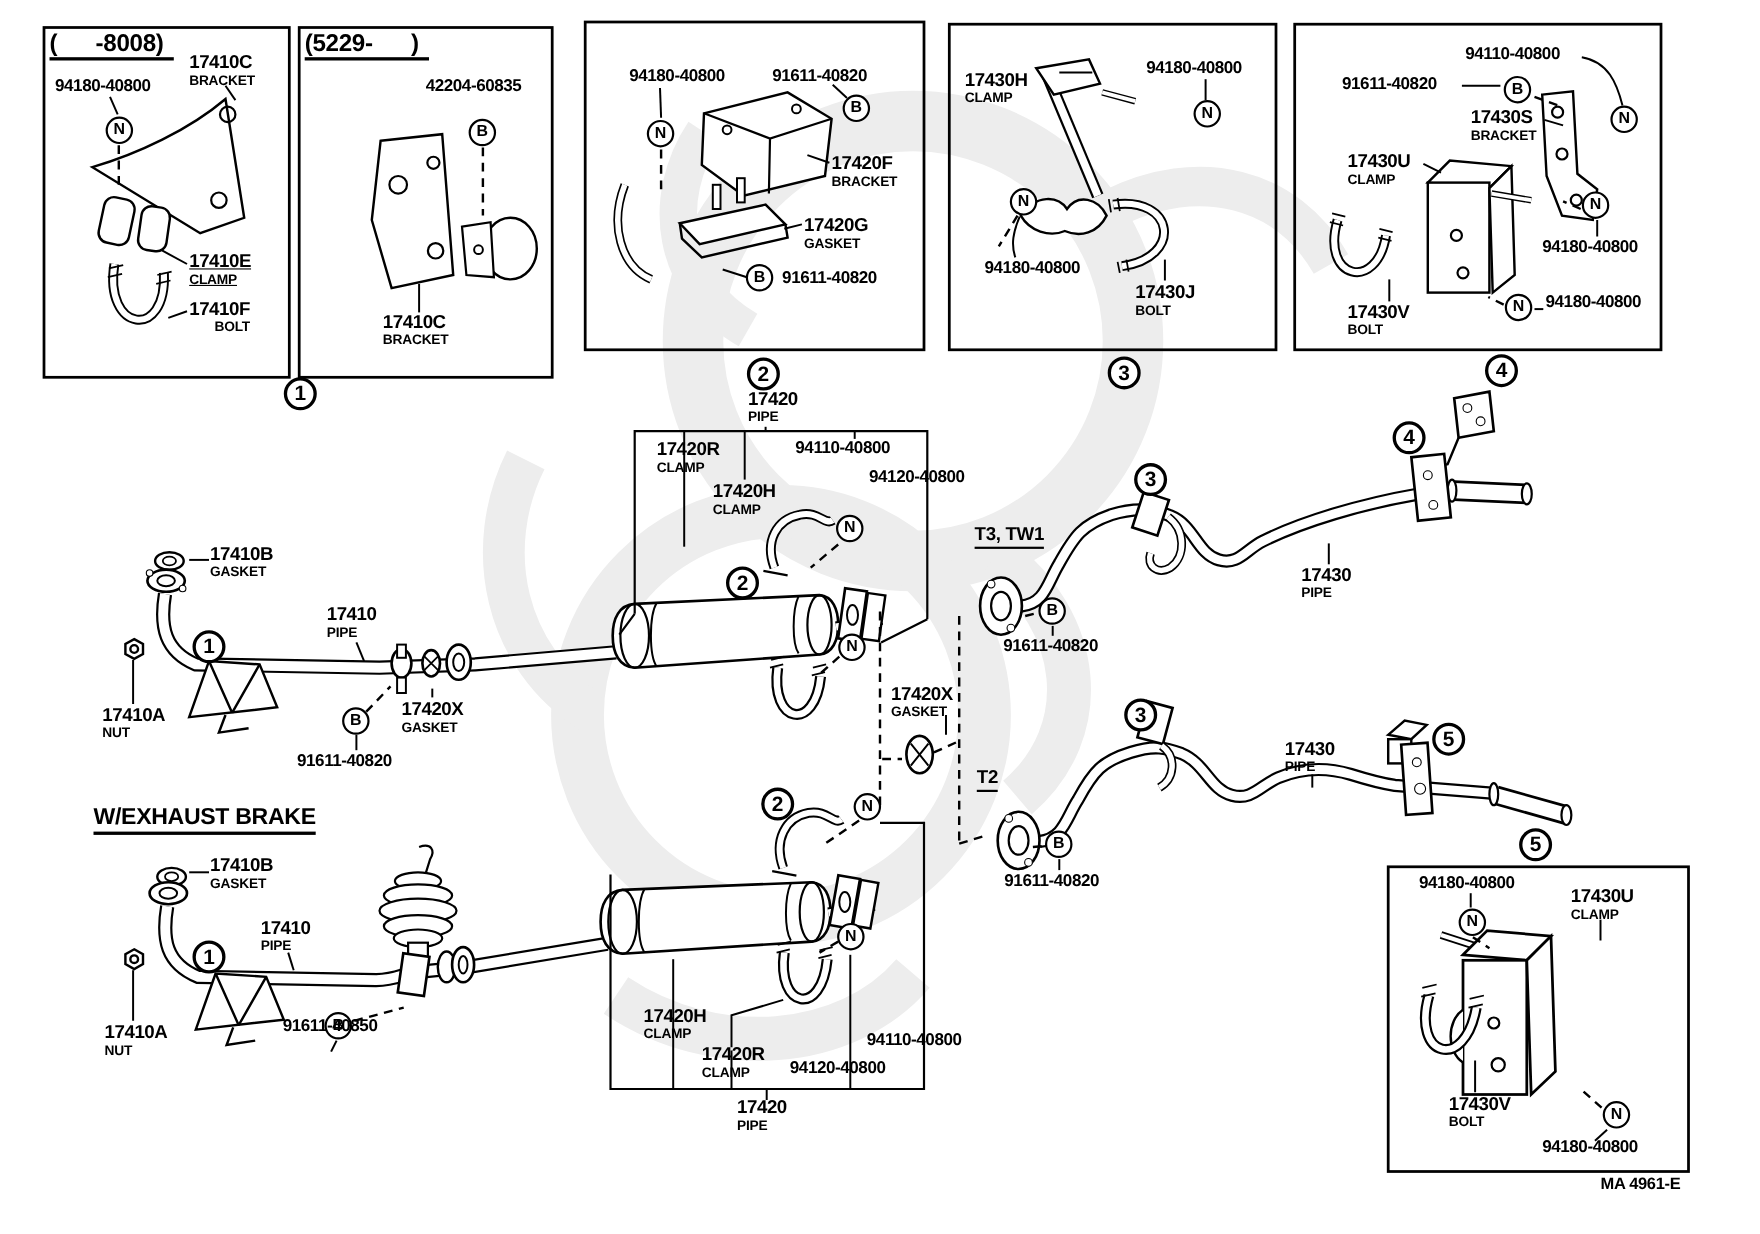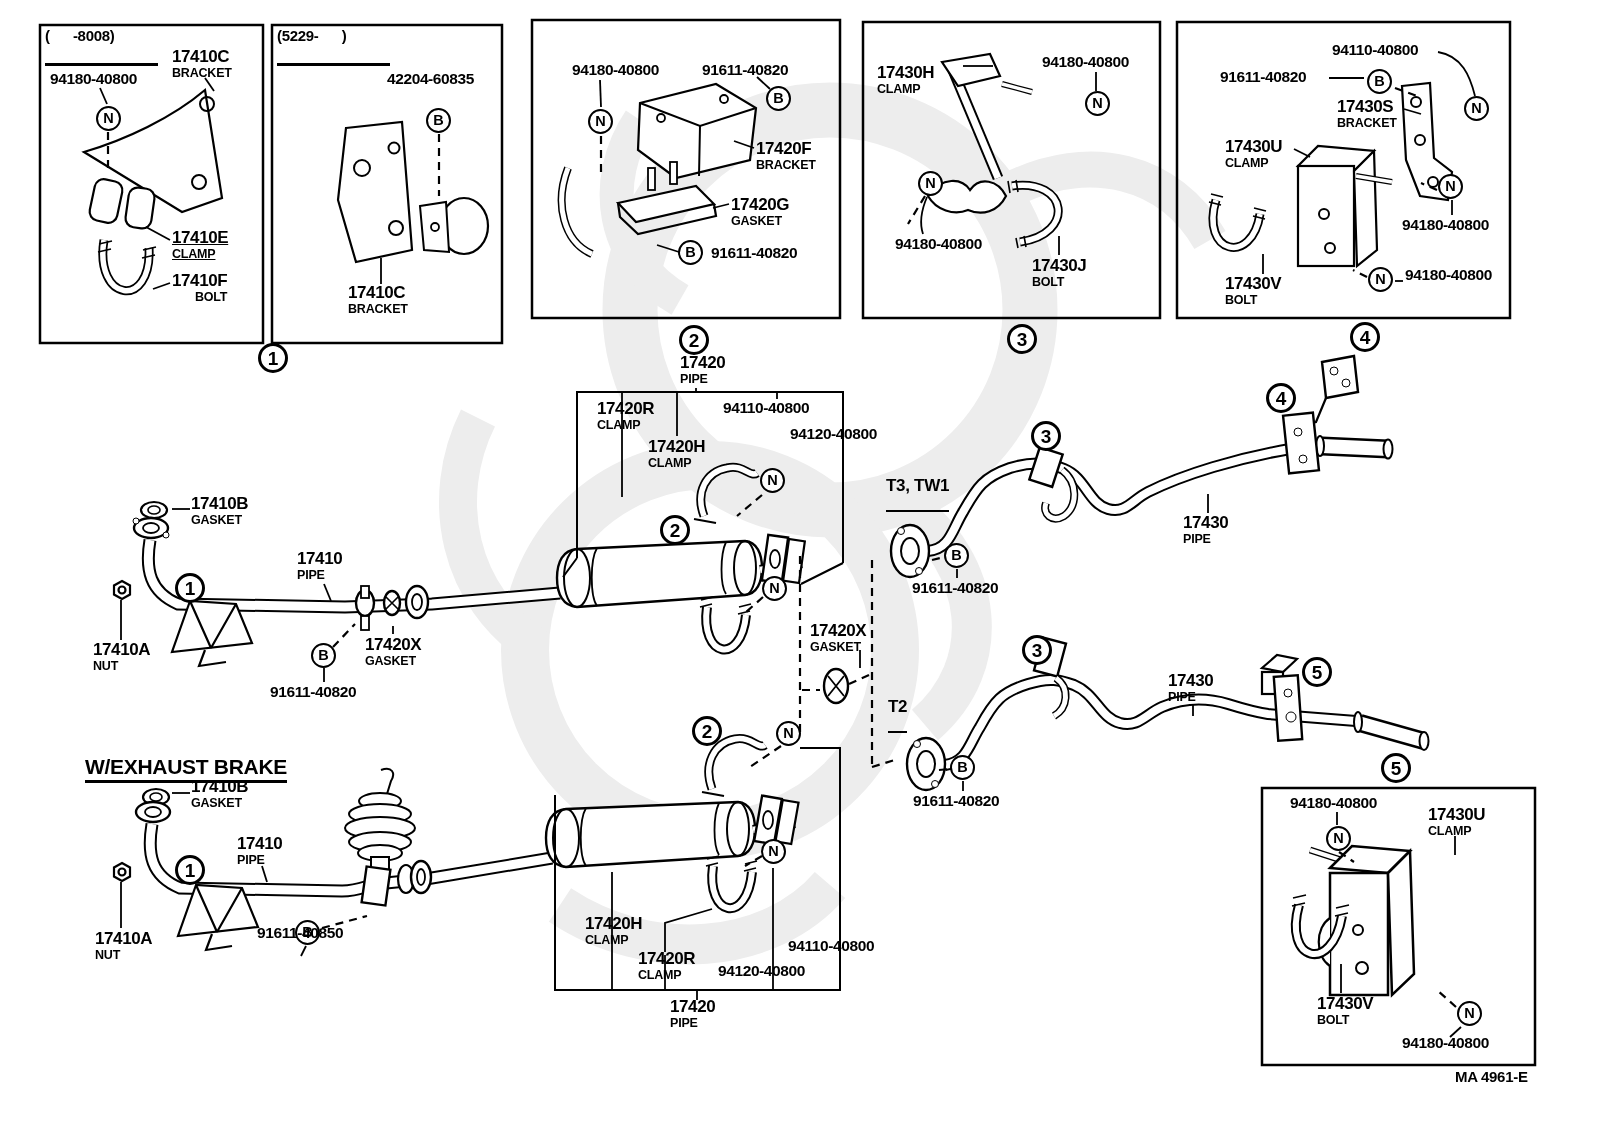--- a/index.html
+++ b/index.html
@@ -8,26 +8,26 @@
   #stage *{box-sizing:border-box;}
   svg{position:absolute;left:0;top:0;}
   .pn{position:absolute;font-size:15.5px;font-weight:bold;letter-spacing:-0.4px;white-space:nowrap;line-height:1;}
   .co{position:absolute;white-space:nowrap;line-height:1;}
   .code{display:block;font-size:17px;font-weight:bold;letter-spacing:-0.4px;line-height:1;}
   .name{display:block;font-size:12.5px;font-weight:bold;letter-spacing:-0.2px;line-height:1;margin-top:2px;}
   .mk{position:absolute;width:25px;height:25px;border:2.6px solid #000;border-radius:50%;
       text-align:center;font-size:14.5px;font-weight:bold;line-height:20px;background:#fff;}
   .cn{position:absolute;width:30px;height:30px;border:3px solid #000;border-radius:50%;
       text-align:center;font-size:19px;font-weight:bold;line-height:25px;background:#fff;}
-  .hdr{position:absolute;font-size:15px;font-weight:bold;letter-spacing:-0.3px;border-bottom:3px solid #000;
-       padding-bottom:20px;white-space:pre;line-height:1;}
+  .hdr{position:absolute;font-size:22px;font-weight:bold;letter-spacing:-0.3px;border-bottom:3px solid #000;
+       padding-bottom:2px;white-space:pre;line-height:1;}
   .var{position:absolute;font-size:17px;font-weight:bold;letter-spacing:-0.3px;border-bottom:2.6px solid #000;
-       padding-bottom:16px;white-space:nowrap;line-height:1;}
+       padding-bottom:3px;white-space:nowrap;line-height:1;}
   .sec{position:absolute;font-size:21px;font-weight:bold;letter-spacing:-0.3px;border-bottom:3px solid #000;
-       padding-bottom:3px;white-space:nowrap;line-height:1;margin-top:24px;}
+       padding-bottom:3px;white-space:nowrap;line-height:1;}
   .doc{position:absolute;font-size:15px;font-weight:bold;letter-spacing:-0.3px;line-height:1;}
 </style>
 </head>
 <body>
 
 <div id="stage">
 
 <svg width="1600" height="1122" viewBox="0 0 1600 1122">
 
   <g stroke="#ededed" fill="none">

